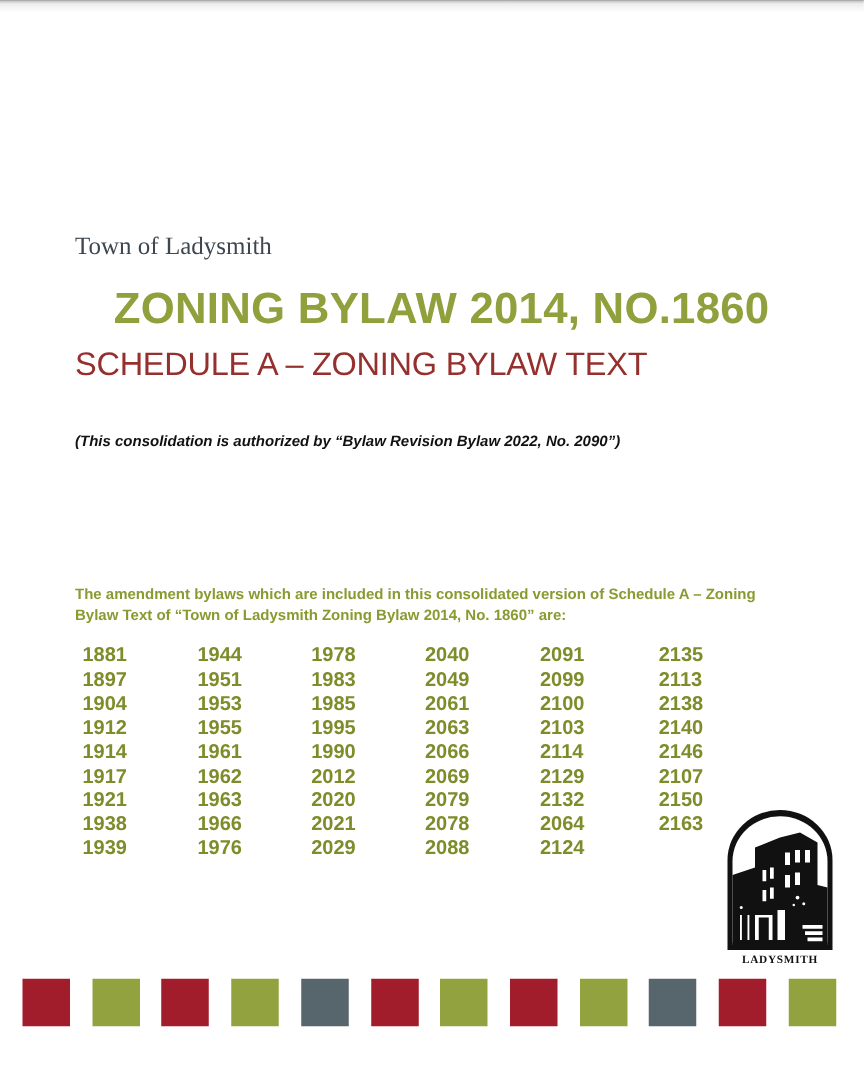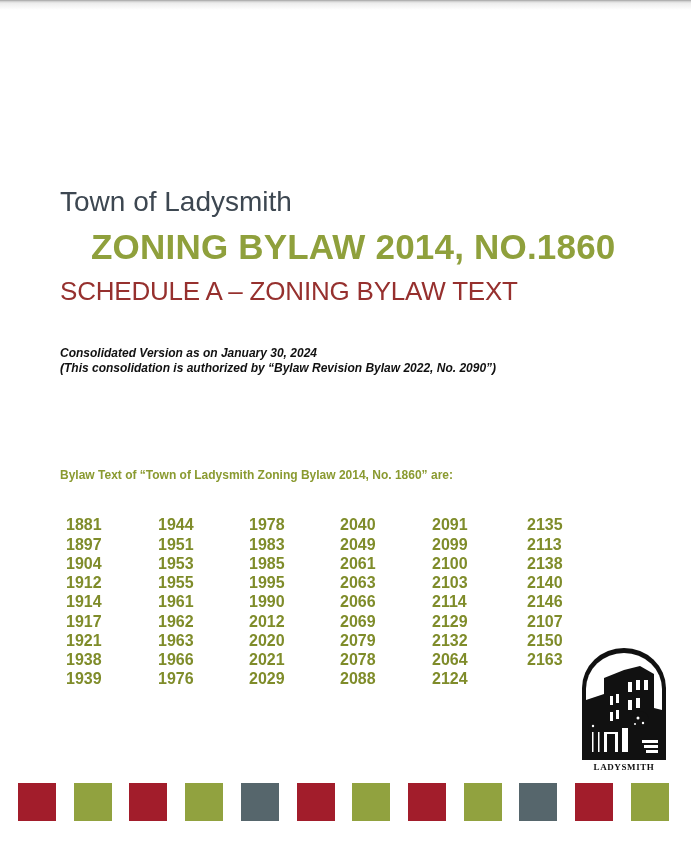--- a/index.html
+++ b/index.html
@@ -16,24 +16,25 @@
     }
     .top-shadow {
       position: absolute;
       left: 0; top: 0;
       width: 691px; height: 10px;
       background: linear-gradient(to bottom, #9a9a9a 0px, #c8c8c8 1px, #ececec 3px, #ffffff 10px);
     }
     .town {
       position: absolute;
       left: 60px; top: 186px;
-      font-size: 28px;
+      font-size: 20px;
       color: #3d4751;
       letter-spacing: 0px;
       white-space: nowrap;
+      font-family: Liberation Serif, serif;
     }
     .title {
       position: absolute;
       left: 59px; top: 227px;
       font-size: 35px;
       font-weight: bold;
       color: #8fa03c;
       white-space: nowrap;
       letter-spacing: 0.2px;
       margin-left: 32px;
@@ -113,25 +114,25 @@
 </head>
 <body>
 
 <div class="top-shadow"></div>
 
 <div class="town">Town of Ladysmith</div>
 <div class="title">ZONING BYLAW 2014, NO.1860</div>
 <div class="subtitle">SCHEDULE A – ZONING BYLAW TEXT</div>
 
 <div class="consolidated">
-  <div>Consolidated Version as on January 30, 2024</div>
   <div>(This consolidation is authorized by “Bylaw Revision Bylaw 2022, No. 2090”)</div>
 </div>
 
 <div class="amend-intro">
+  <div>The amendment bylaws which are included in this consolidated version of Schedule A – Zoning</div>
   <div>Bylaw Text of “Town of Ladysmith Zoning Bylaw 2014, No. 1860” are:</div>
 </div>
 
 <div class="bylaw-grid" id="bylaw-grid">
     <div class="bylaw-col" style="left: 0px;">
       <div class="bylaw-num" style="top: 0px;">1881</div>
       <div class="bylaw-num" style="top: 20px;">1897</div>
       <div class="bylaw-num" style="top: 39px;">1904</div>
       <div class="bylaw-num" style="top: 58px;">1912</div>
       <div class="bylaw-num" style="top: 77px;">1914</div>

